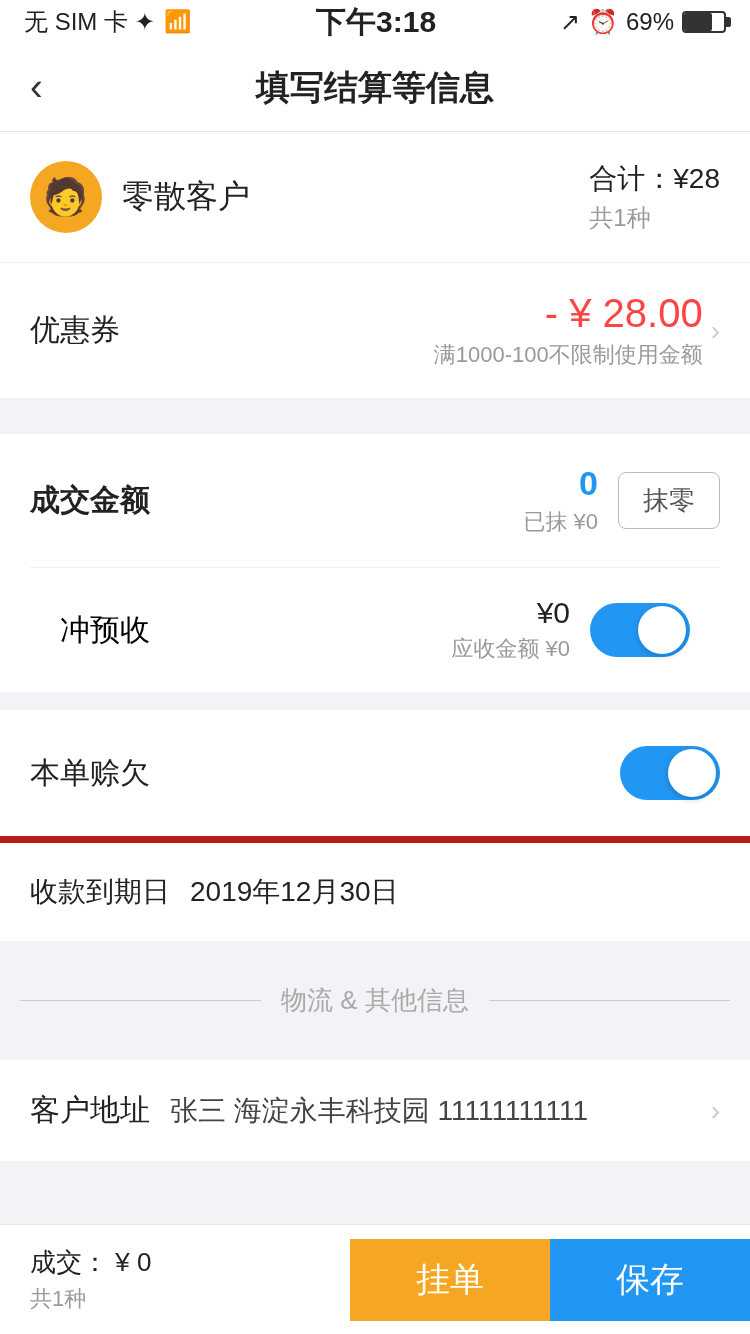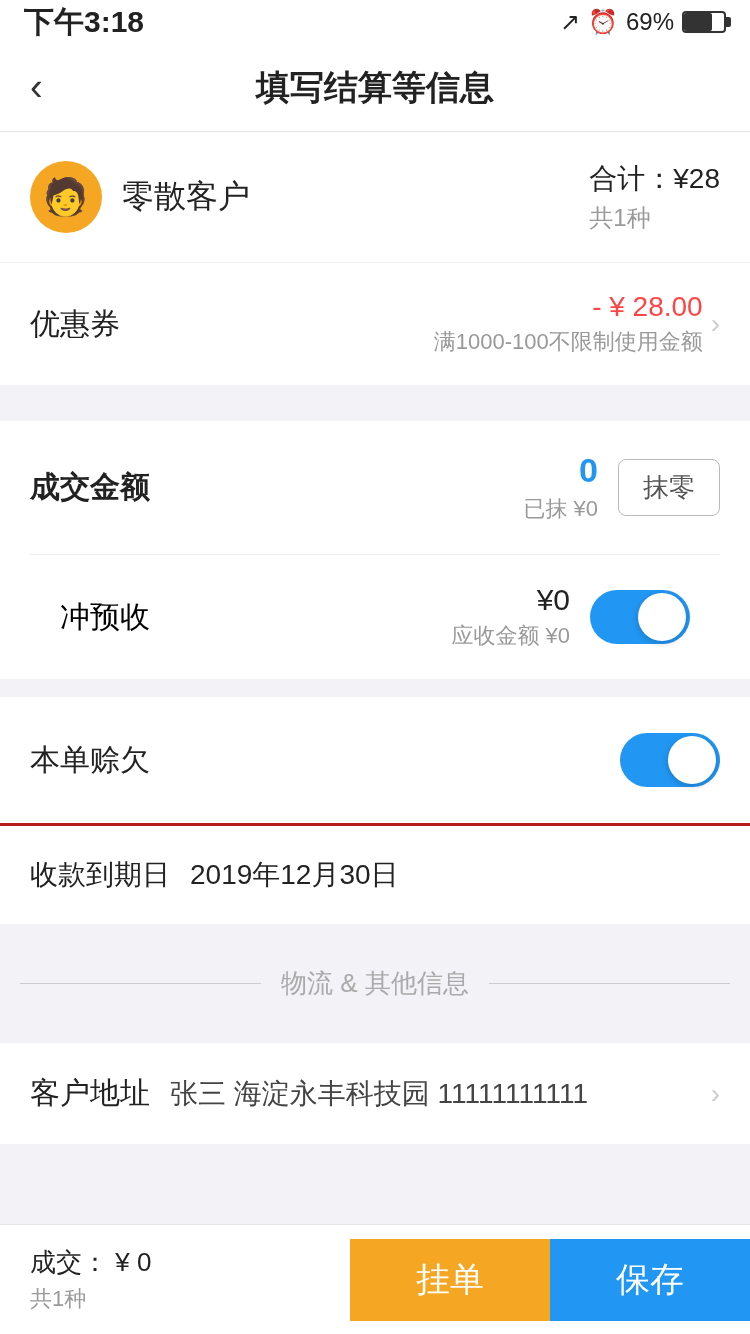--- a/index.html
+++ b/index.html
@@ -94,21 +94,21 @@
     .coupon-row {
       display: flex;
       align-items: center;
       justify-content: space-between;
       padding: 28px 30px;
       background: #fff;
       border-top: 1px solid #f0f0f0;
     }
     .coupon-label { font-size: 30px; color: #222; }
     .coupon-right { text-align: right; }
-    .coupon-amount { font-size: 28px; color: #ff4444; font-weight: 500; }
+    .coupon-amount { font-size: 40px; color: #ff4444; font-weight: 500; }
     .coupon-desc { font-size: 22px; color: #999; margin-top: 4px; }
     .chevron-right { color: #ccc; font-size: 28px; margin-left: 8px; }
     .coupon-right-inner { display: flex; align-items: center; }
 
     
     .section-sep {
       height: 18px;
       background: #f2f2f7;
     }
 
@@ -186,21 +186,21 @@
       align-items: center;
       justify-content: space-between;
       padding: 36px 30px;
     }
     .debt-label { font-size: 30px; color: #222; }
 
     
     .duedate-row {
       display: flex;
       padding: 30px 30px;
-      border-top: 3px solid #b91c1c;
+      border-top: 7px solid #b91c1c;
       background: #fff;
     }
     .duedate-label { font-size: 28px; color: #222; margin-right: 20px; }
     .duedate-value { font-size: 28px; color: #222; }
 
     
     .logistics-section {
       background: #f2f2f7;
       display: flex;
       align-items: center;
@@ -267,20 +267,24 @@
     .btn-pending { background: #f5a623; flex: 1; max-width: 200px; }
     .btn-save { background: #2196f3; flex: 1; max-width: 200px; }
 
     
     .wifi-icon { font-size: 22px; }
   </style>
 </head>
 <body>
 
 <div class="status-bar">
+  <div class="status-left">
+    <span>无 SIM 卡 ✦</span>
+    <span class="wifi-icon">📶</span>
+  </div>
   <div class="status-center">下午3:18</div>
   <div class="status-right">
     <span>↗</span>
     <span>⏰</span>
     <span>69%</span>
     <span class="battery-icon">
       <div class="battery-fill"></div>
     </span>
   </div>
 </div>

